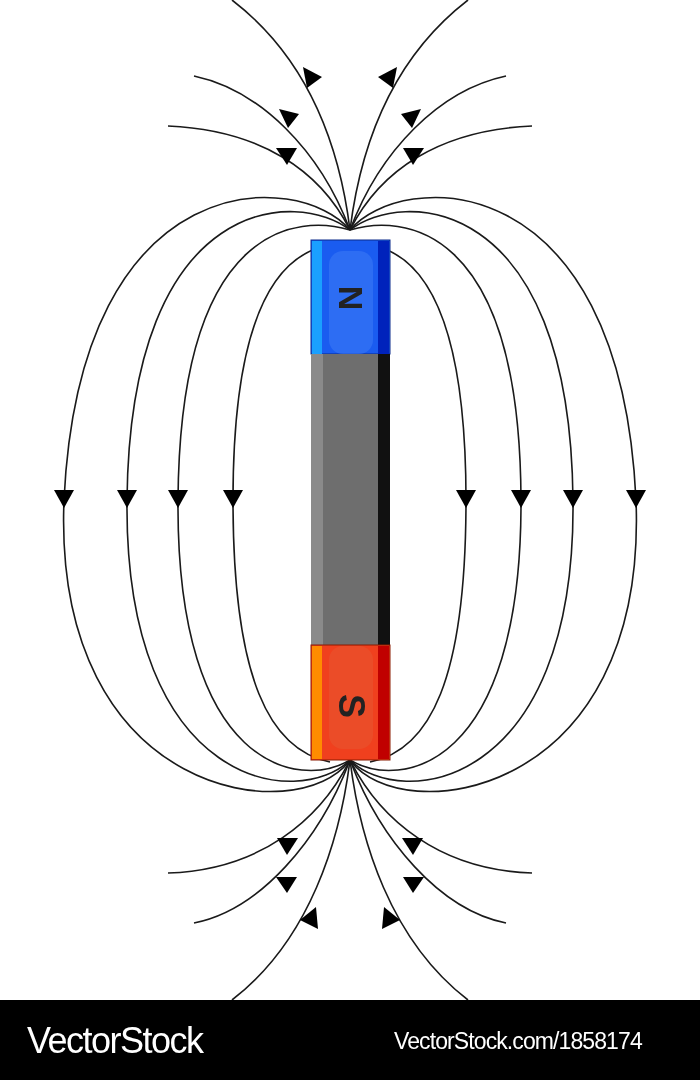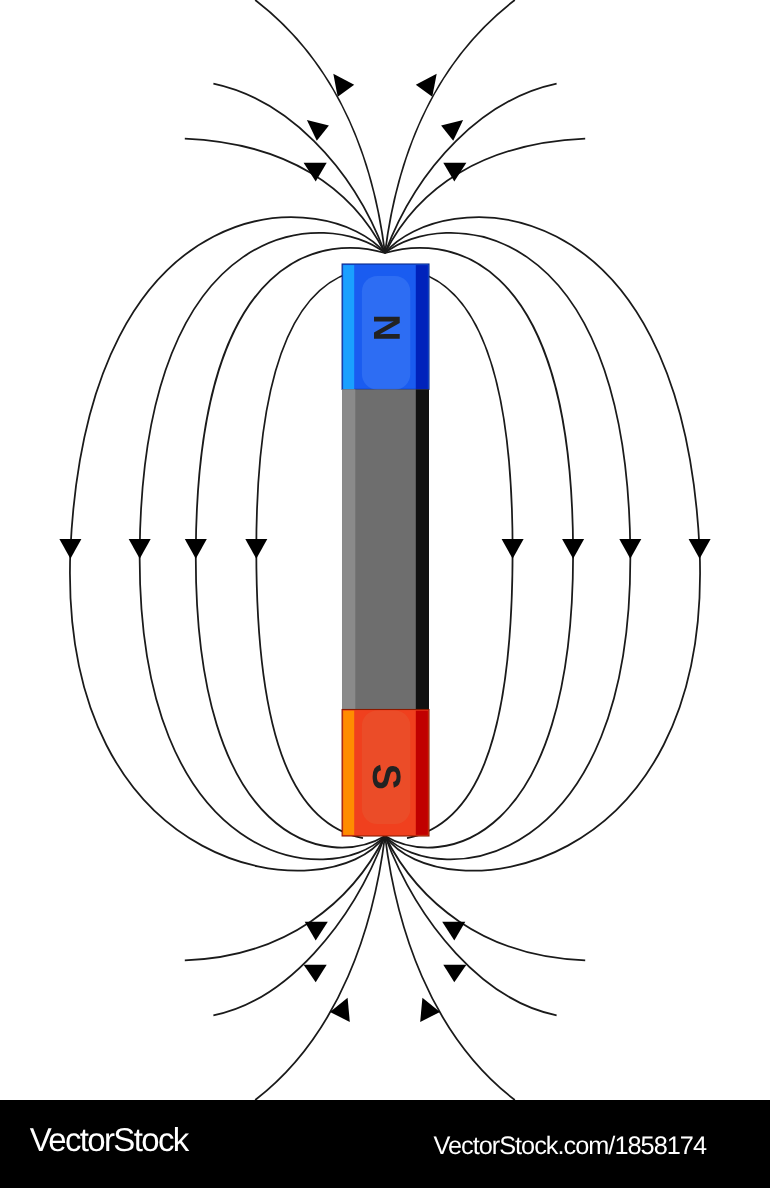--- a/index.html
+++ b/index.html
@@ -1,19 +1,19 @@
 <!DOCTYPE html>
 <html><head>
 <meta charset="utf-8">
 <style>
   html, body { margin:0; padding:0; background:#ffffff; }
   body { width:700px; height:1080px; position:relative; overflow:hidden; font-family:"Liberation Sans", sans-serif; }
   #diagram { position:absolute; left:0; top:0; width:700px; height:1000px; }
   #footer { position:absolute; left:0; top:1000px; width:700px; height:80px; background:#000; color:#fff; }
-  #brand { position:absolute; left:27px; top:20px; font-size:30px; letter-spacing:-1.5px; font-family:"Liberation Sans", sans-serif; }
+  #brand { position:absolute; left:27px; top:20px; font-size:36px; letter-spacing:-1.5px; font-family:"Liberation Sans", sans-serif; }
   #ref { position:absolute; right:0; width:308px; left:394px; top:28px; font-size:23px; letter-spacing:-0.9px; font-family:"Liberation Sans", sans-serif; }
 </style>
 </head>
 <body>
 
 <svg id="diagram" viewBox="0 0 700 1000" xmlns="http://www.w3.org/2000/svg">
   <defs>
     <marker id="arr" viewBox="0 0 10 10" refX="5" refY="5" markerWidth="1" markerHeight="1"></marker>
   </defs>
   <g fill="none" stroke="#1a1a1a" stroke-width="1.6">

